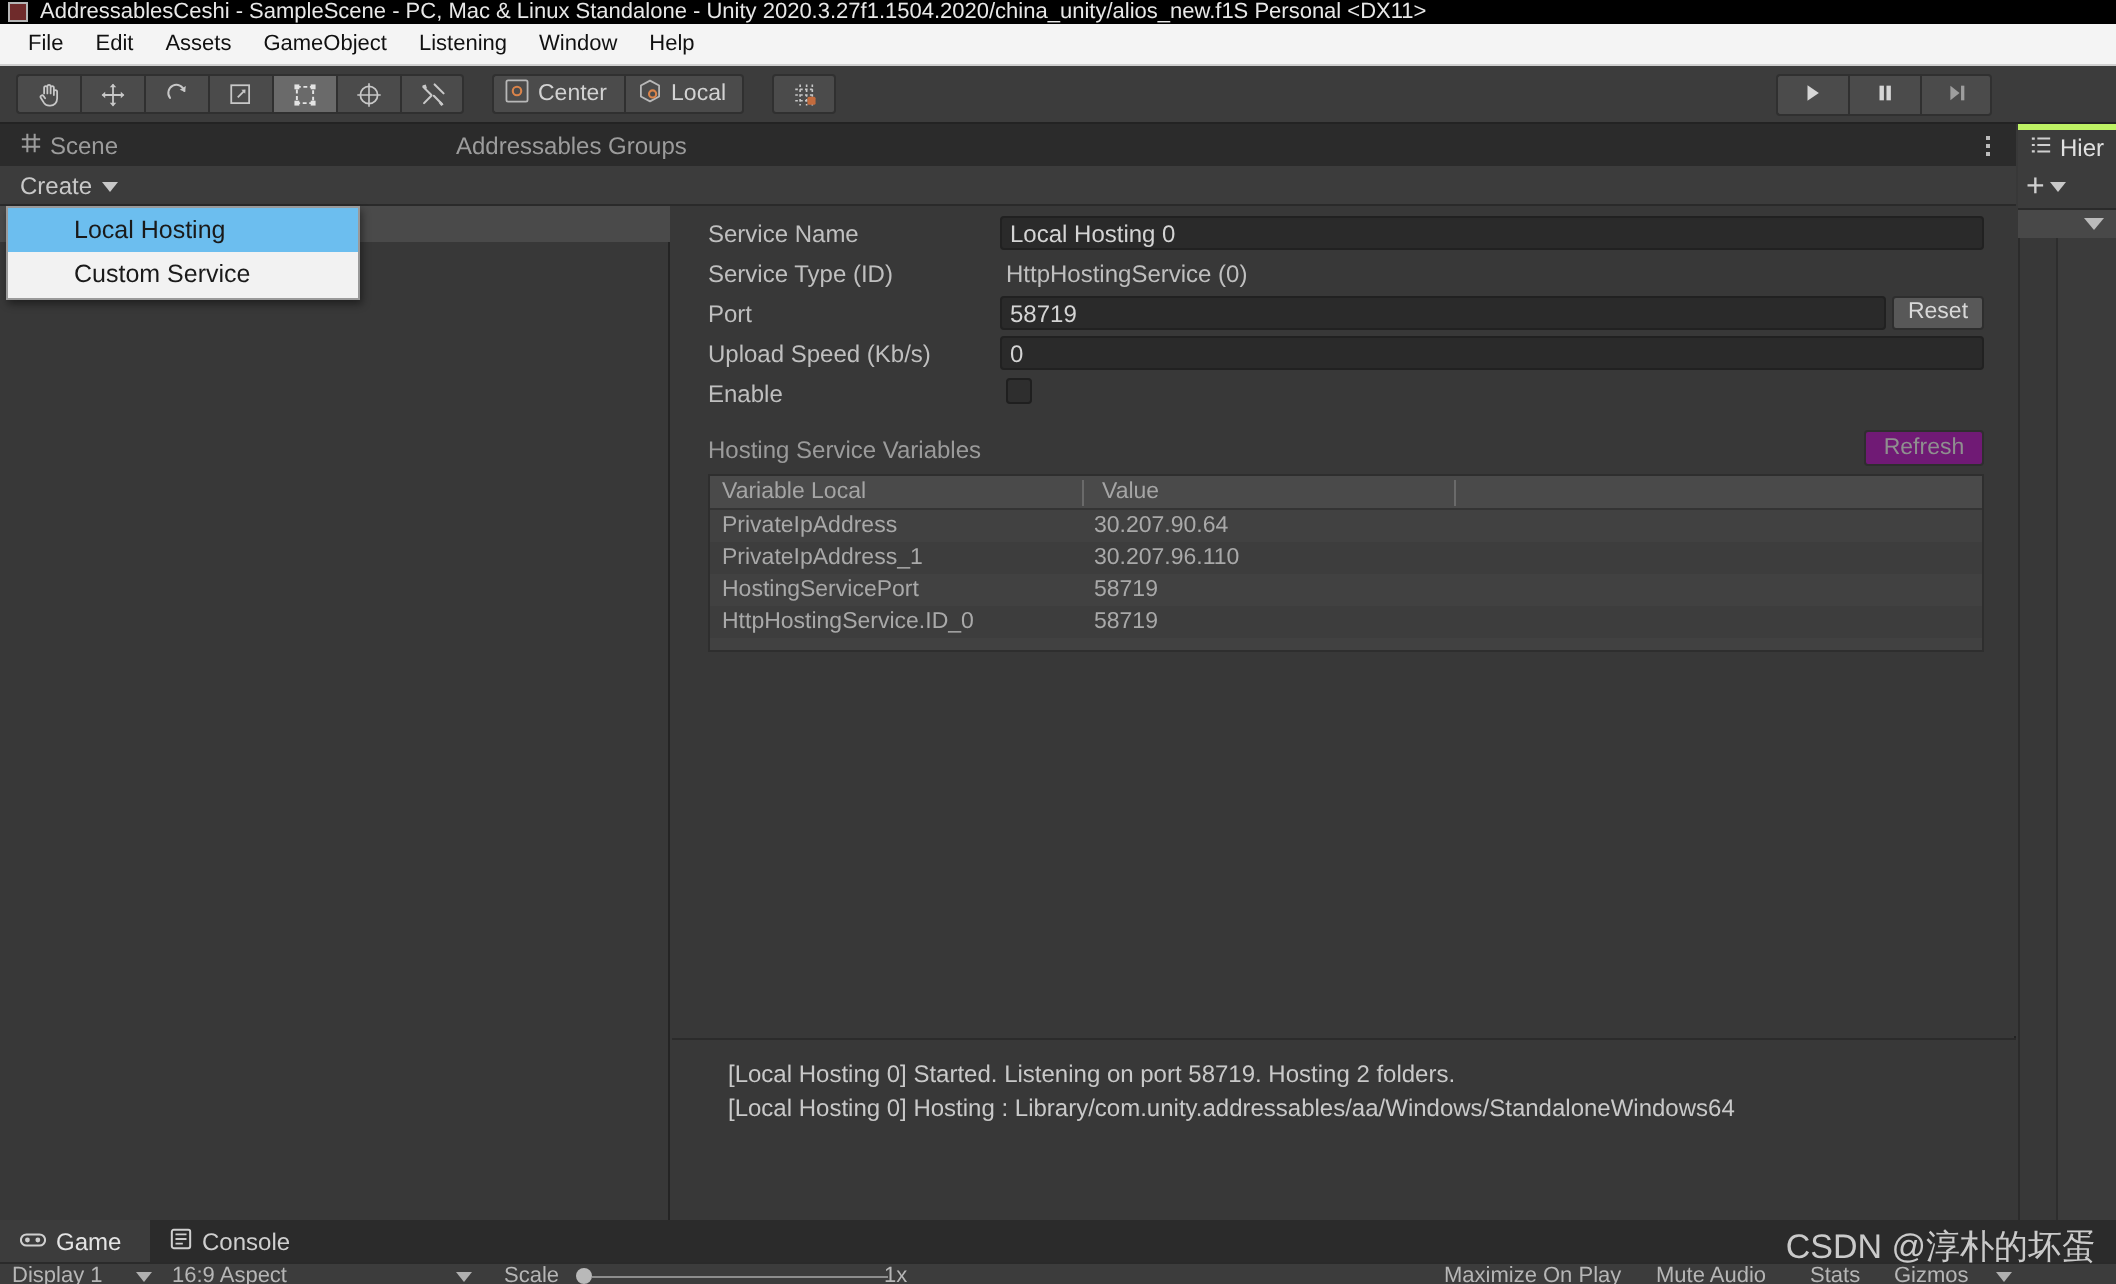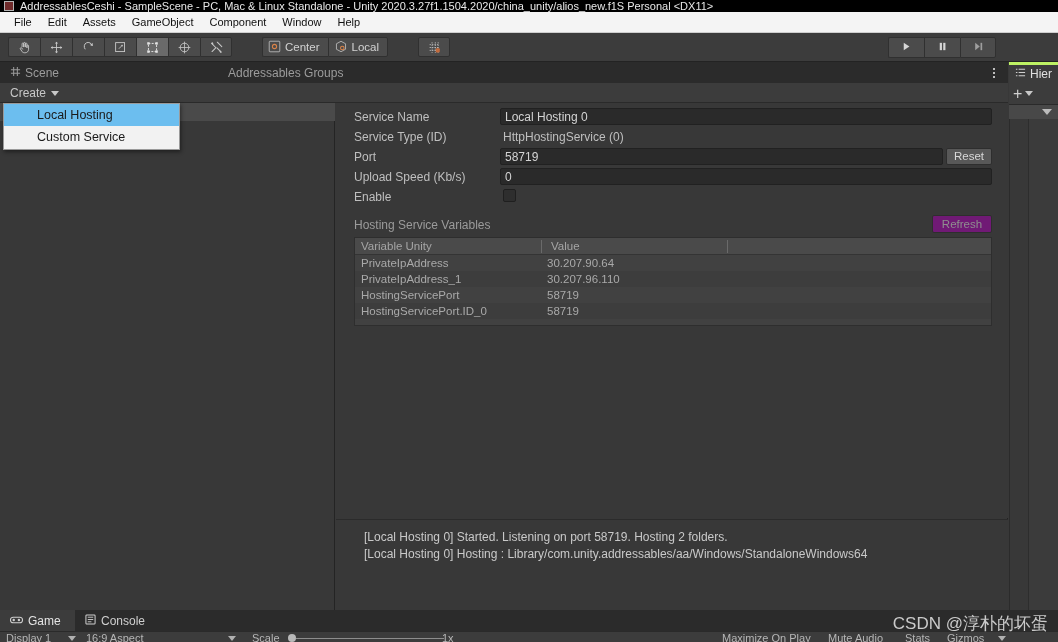--- a/index.html
+++ b/index.html
@@ -35,21 +35,21 @@
   }
   .menubar .mitem {
     color: #101010; font-size: 11px;
     padding: 2px 8px; cursor: default; white-space: nowrap;
   }
 
   
   .toolbar {
     position: absolute; left: 0; top: 33px; width: 1058px; height: 29px;
     background: #3c3c3c; border-bottom: 1px solid #232323;
-    display: flex; align-items: center; gap: 16px;
+    display: flex; align-items: center;
   }
   .tool-group { display: flex; align-items: center; margin-left: 8px; }
   .tbtn {
     width: 32px; height: 20px;
     background: #4b4b4b; border: 1px solid #303030; border-right: none;
     display: flex; align-items: center; justify-content: center;
     color: #c8c8c8; cursor: pointer;
   }
   .tbtn:first-child { border-radius: 2px 0 0 2px; }
   .tbtn:last-child { border-right: 1px solid #303030; border-radius: 0 2px 2px 0; }
@@ -295,21 +295,21 @@
   <div class="titlebar">
     <span class="winicon"></span>
     <span>AddressablesCeshi - SampleScene - PC, Mac &amp; Linux Standalone - Unity 2020.3.27f1.1504.2020/china_unity/alios_new.f1S Personal &lt;DX11&gt;</span>
   </div>
 
   <div class="menubar">
     <div class="mitem">File</div>
     <div class="mitem">Edit</div>
     <div class="mitem">Assets</div>
     <div class="mitem">GameObject</div>
-    <div class="mitem">Component</div>
+    <div class="mitem">Listening</div>
     <div class="mitem">Window</div>
     <div class="mitem">Help</div>
   </div>
 
   <div class="toolbar">
     <div class="tool-group">
       <div class="tbtn">
         <span>
           <svg width="13" height="13" viewBox="0 0 16 16">
               <path d="M5 7V3.5a1 1 0 012 0V7m0 0V2.8a1 1 0 012 0V7m0 0V3.6a1 1 0 012 0V8m0 0V6a1 1 0 012 0v4.2c0 2.4-1.8 4.3-4.2 4.3H8.2C6 14.5 5 13 5 13l-2-3.2a1 1 0 011.6-1.2L5.6 10" fill="none" stroke="#c8c8c8" stroke-width="1.1" stroke-linecap="round" stroke-linejoin="round"></path>
@@ -491,39 +491,39 @@
       <div class="field-row" style="top:84px;width:672px;">
         <span class="field-label">Enable</span>
         <div class="chkbox"></div>
       </div>
 
       <div class="vars-title">Hosting Service Variables</div>
       <div class="refresh-btn">Refresh</div>
 
       <div class="vars-table">
         <div class="vt-head">
-          <span class="th" style="left:0;">Variable Unity</span>
+          <span class="th" style="left:0;">Variable Local</span>
           <span class="vt-sep" style="left:186px;"></span>
           <span class="th" style="left:190px;">Value</span>
           <span class="vt-sep" style="left:372px;"></span>
         </div>
         <div class="vt-row">
           <span class="c1">PrivateIpAddress</span>
           <span class="c2">30.207.90.64</span>
         </div>
         <div class="vt-row alt">
           <span class="c1">PrivateIpAddress_1</span>
           <span class="c2">30.207.96.110</span>
         </div>
         <div class="vt-row">
           <span class="c1">HostingServicePort</span>
           <span class="c2">58719</span>
         </div>
         <div class="vt-row alt">
-          <span class="c1">HostingServicePort.ID_0</span>
+          <span class="c1">HttpHostingService.ID_0</span>
           <span class="c2">58719</span>
         </div>
       </div>
     </div>
 
     <div class="logpanel">
       <div class="logline" style="top:10px;">[Local Hosting 0] Started. Listening on port 58719. Hosting 2 folders.</div>
       <div class="logline" style="top:27px;">[Local Hosting 0] Hosting : Library/com.unity.addressables/aa/Windows/StandaloneWindows64</div>
     </div>
   </div>

